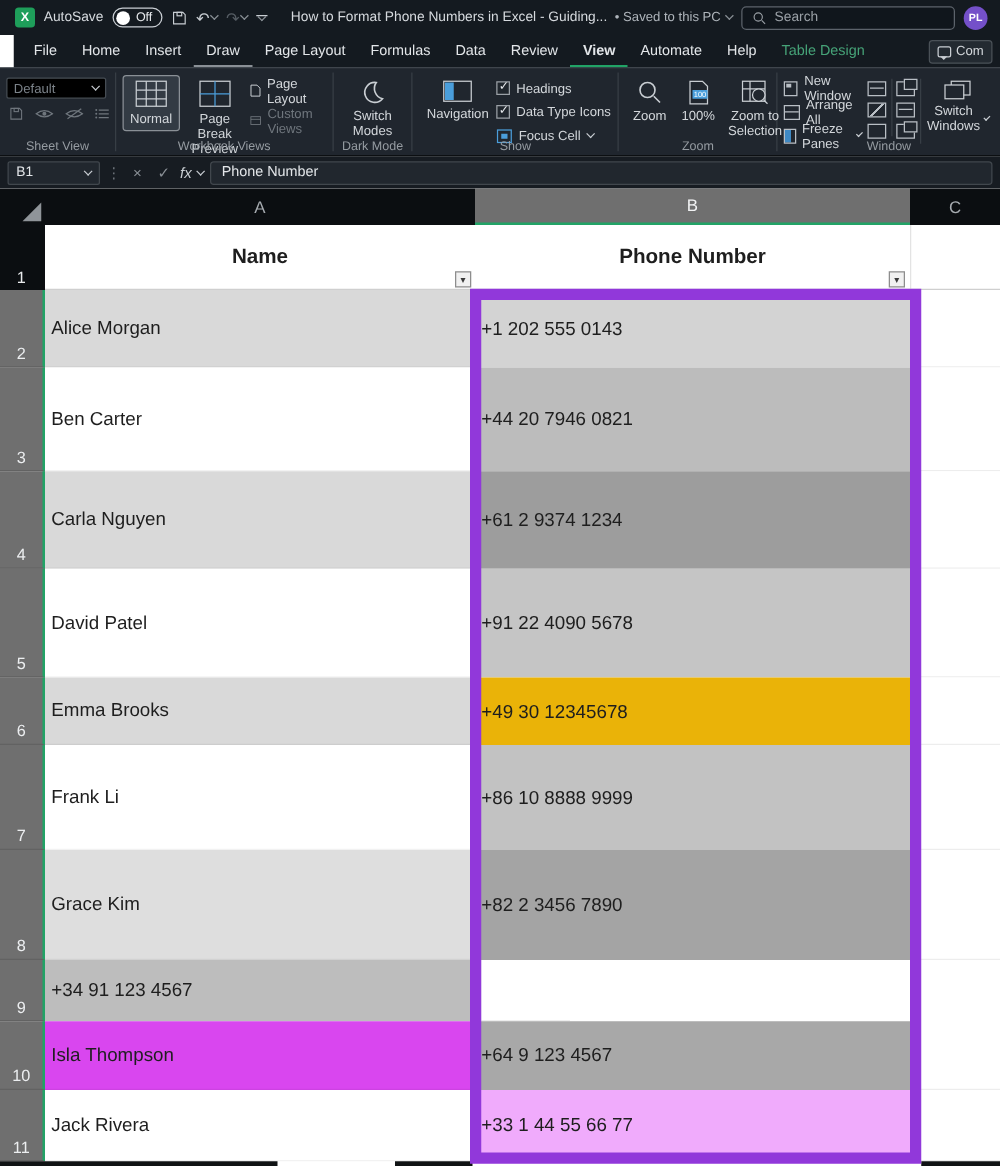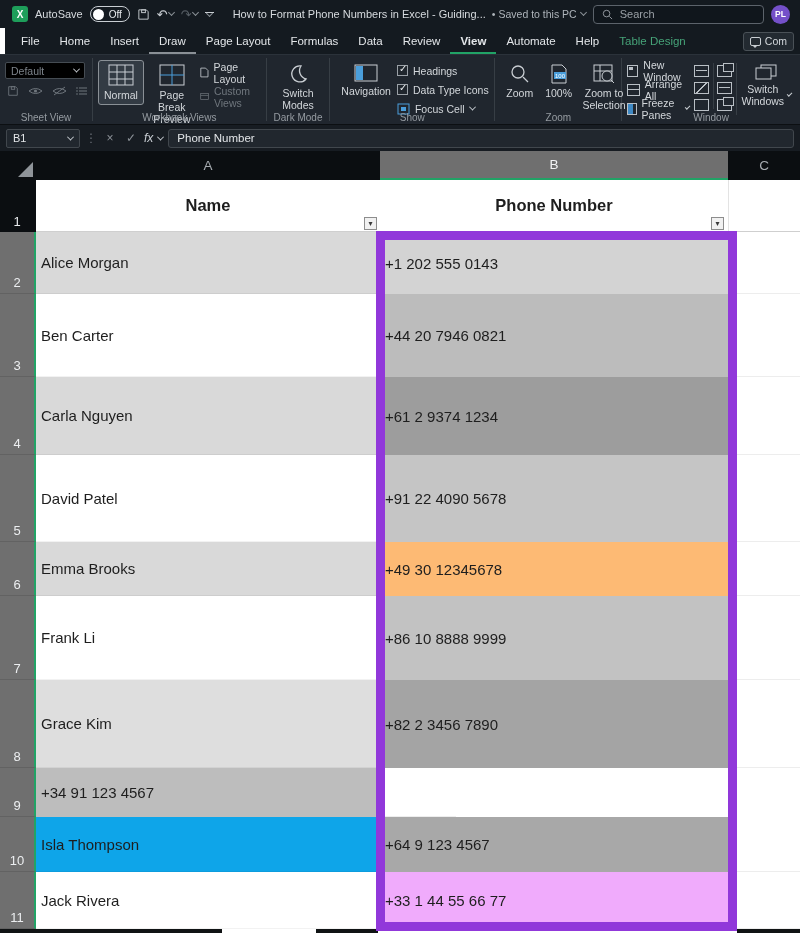--- a/index.html
+++ b/index.html
@@ -22,21 +22,21 @@
   .qat { display:flex; flex-direction:column; align-items:center; gap:1px; }
   .qat .bar { width:9px; border-top:1px solid #c9ced3; }
   .doc-title-wrap { display:flex; align-items:center; gap:6px; margin-left:12px; white-space:nowrap; }
   .saved { color:#aeb4ba; font-size:10.5px; display:flex; align-items:center; gap:3px; }
   .searchbox { margin-left:auto; width:245px; height:19px; background:#10161c; border:1px solid #5c636b;
     border-radius:4px; display:flex; align-items:center; gap:7px; padding:0 8px; color:#9aa0a6; font-size:11px; }
   .avatar { width:19px; height:19px; border-radius:50%; background:#7450c9; color:#fff; font-size:8.5px;
     font-weight:bold; display:flex; align-items:center; justify-content:center; flex:0 0 auto; }
 
   
-  .tabsrow { position:absolute; top:28px; left:5px; right:0; height:26px; background:#141a20;
+  .tabsrow { position:absolute; top:28px; left:11px; right:0; height:26px; background:#141a20;
     display:flex; align-items:stretch; padding:0 6px; }
   #tabs-list { display:flex; align-items:stretch; }
   .tab { color:#e3e6e9; font-size:11.5px; padding:6px 10px 5px; display:flex; align-items:center;
     border-bottom:2px solid transparent; cursor:default; }
   .tab.active { border-bottom-color:#21a366; font-weight:bold; }
   .tab.underlined { border-bottom-color:#8a9096; }
   .tab.contextual { color:#46a378; }
   .comments-btn { margin-left:auto; align-self:center; height:19px; border:1px solid #4a5157; border-radius:3px;
     background:#232a31; color:#d3d7db; font-size:10.5px; display:flex; align-items:center; gap:4px; padding:0 6px; }
   .bubble { width:11px; height:9px; border:1px solid #c9ced3; border-radius:2px; position:relative; }
@@ -432,21 +432,21 @@
         </div>
         <div class="row" style="height: 87px;">
           <div class="rowhdr">5</div>
           <div class="cellA" style="background: rgb(255, 255, 255);">David Patel</div>
           <div class="cellB" style="background: rgb(197, 197, 197);">+91 22 4090 5678</div>
           <div class="cellC"></div>
         </div>
         <div class="row" style="height: 54px;">
           <div class="rowhdr">6</div>
           <div class="cellA" style="background: rgb(217, 217, 217);">Emma Brooks</div>
-          <div class="cellB" style="background: #fdba74;">+49 30 12345678</div>
+          <div class="cellB" style="background: #eab308;">+49 30 12345678</div>
           <div class="cellC"></div>
         </div>
         <div class="row" style="height: 84px;">
           <div class="rowhdr">7</div>
           <div class="cellA" style="background: rgb(255, 255, 255);">Frank Li</div>
           <div class="cellB" style="background: rgb(194, 194, 194);">+86 10 8888 9999</div>
           <div class="cellC"></div>
         </div>
         <div class="row" style="height: 88px;">
           <div class="rowhdr">8</div>
@@ -454,21 +454,21 @@
           <div class="cellB" style="background: rgb(164, 164, 164);">+82 2 3456 7890</div>
           <div class="cellC"></div>
         </div>
         <div class="row" style="height: 49px;">
           <div class="rowhdr">9</div>
           <div class="cellB" style="background: rgb(189, 189, 189);">+34 91 123 4567</div>
           <div class="cellC"></div>
         </div>
         <div class="row" style="height: 55px;">
           <div class="rowhdr">10</div>
-          <div class="cellA" style="background: #0ea5e9;">Isla Thompson</div>
+          <div class="cellA" style="background: #d946ef;">Isla Thompson</div>
           <div class="cellB" style="background: rgb(168, 168, 168);">+64 9 123 4567</div>
           <div class="cellC"></div>
         </div>
         <div class="row" style="height: 57px;">
           <div class="rowhdr">11</div>
           <div class="cellA" style="background: rgb(255, 255, 255);">Jack Rivera</div>
           <div class="cellB" style="background: #f0abfc;">+33 1 44 55 66 77</div>
           <div class="cellC"></div>
         </div>
       </div>

